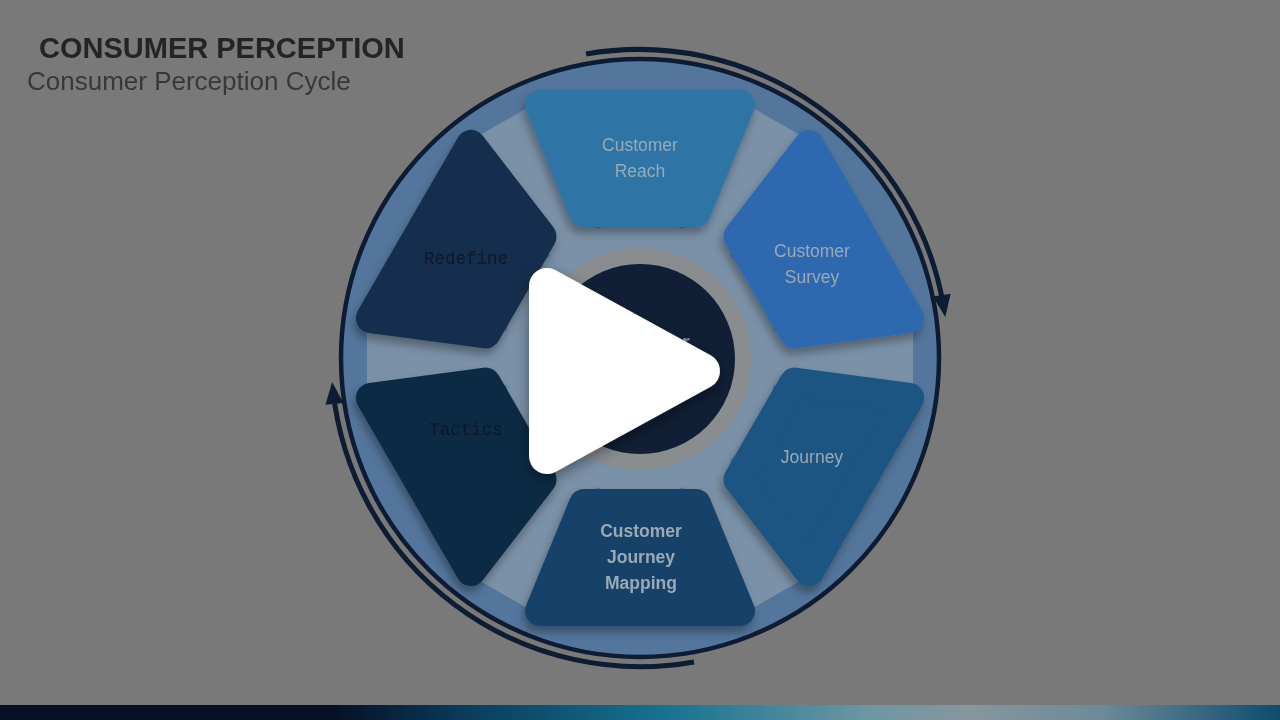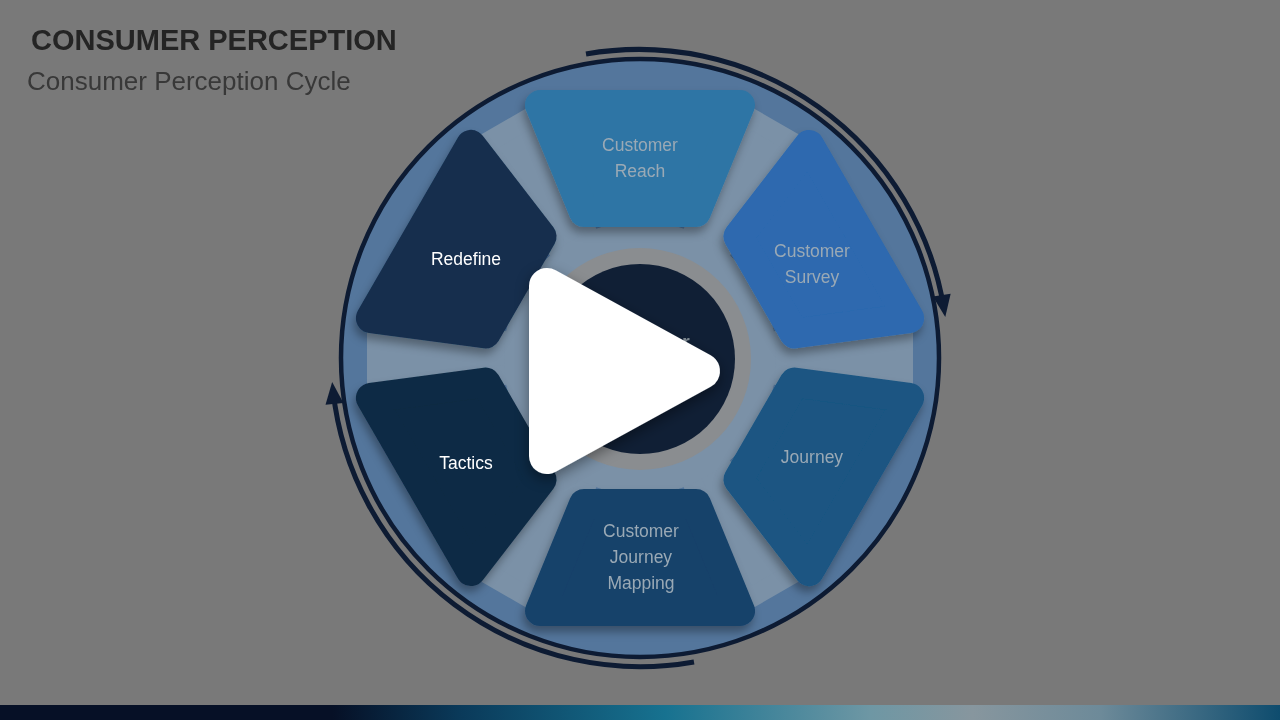--- a/index.html
+++ b/index.html
@@ -1,29 +1,29 @@
 <!DOCTYPE html>
 <html><head>
 <meta charset="utf-8">
 <style>
   html,body{margin:0;padding:0;}
   body{width:1280px;height:720px;overflow:hidden;background:#797979;
        font-family:"Liberation Sans", sans-serif;}
   .stage{position:relative;width:1280px;height:720px;background:#797979;}
 
-  .slide-title{position:absolute;left:27px;top:20px;margin:4px;
+  .slide-title{position:absolute;left:27px;top:20px;margin:12px;
     font-size:29px;font-weight:bold;color:#242424;letter-spacing:0px;}
   .slide-subtitle{position:absolute;left:27px;top:66px;
     font-size:26px;color:#383838;}
 
   .diagram-svg{position:absolute;left:0;top:0;}
 
   .seg-label{position:absolute;width:116px;transform:translate(-50%,-50%);
     text-align:center;font-size:17.5px;line-height:26px;color:#9aa9b5;}
-  .seg-label.dim{color:#ffffff;}
+  .seg-label.dim{color:#0f172a;font-family:Liberation Mono, monospace;}
 
   .center-fragment{position:absolute;left:682px;top:331px;
     font-size:20px;font-weight:bold;color:#828d96;}
 
   .play-svg{position:absolute;left:0;top:0;cursor:pointer;}
 
   .bottom-bar{position:absolute;left:0;top:705px;width:1280px;height:15px;
     background:linear-gradient(90deg,
       #061026 0%, #061026 26%, #0a3a5a 36%, #177290 52%,
       #6e97a4 68%, #87969e 76%, #6d8a99 86%, #0e4c6e 100%);}
@@ -77,22 +77,22 @@
 
     <g fill="none" stroke-width="5" stroke="#0d1b33">
       <path d="M586,54 A309 309 0 0 1 944,309" marker-end="url(#ah)"></path>
       <path d="M694,662 A309 309 0 0 1 333,390" marker-end="url(#ah)"></path>
     </g>
   </svg>
 
   <div class="seg-label" style="left:640px;top:158px;">Customer Reach</div>
   <div class="seg-label" style="left:812px;top:264px;">Customer Survey</div>
   <div class="seg-label" style="left:812px;top:457px;">Journey</div>
-  <div class="seg-label" style="left:641px;top:557px;">Customer Journey Mapping</div>
-  <div class="seg-label dim" style="left:466px;top:463px;">Tactics</div>
+  <div class="seg-label" style="left:641px;top:557px;font-weight:bold;">Customer Journey Mapping</div>
+  <div class="seg-label dim" style="left:466px;top:430px;">Tactics</div>
   <div class="seg-label dim" style="left:466px;top:259px;">Redefine</div>
 
   <div class="center-fragment">r</div>
 
   <svg class="play-svg" width="1280" height="720" viewBox="0 0 1280 720">
     <path d="M547,286 L702,371 L547,456 Z" filter="url(#playShadow)" stroke-width="36" stroke-linejoin="round" stroke-linecap="round" fill="#ffffff" stroke="#ffffff"></path>
   </svg>
 
   <div class="bottom-bar"></div>
 </div>

